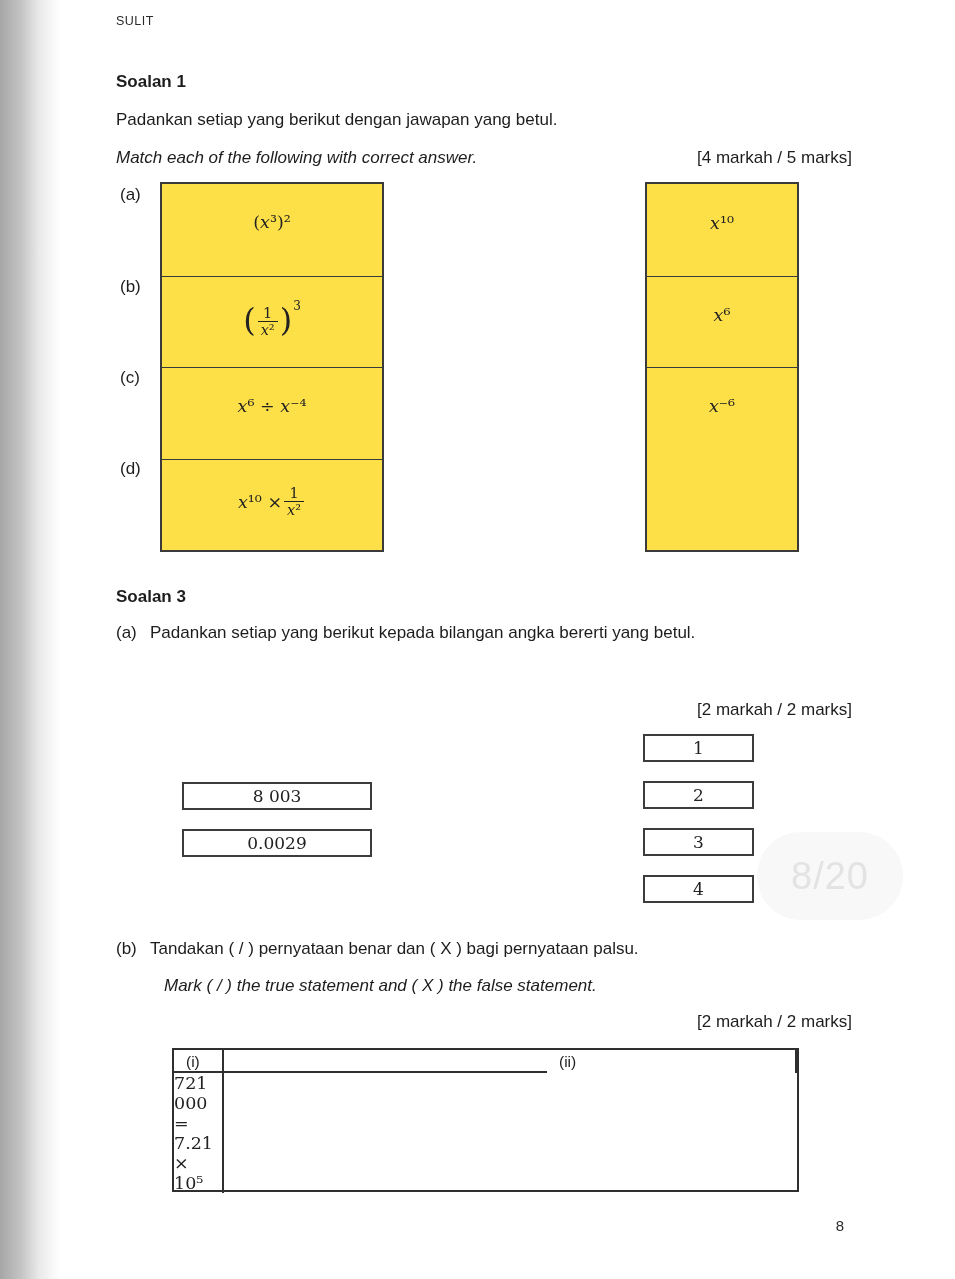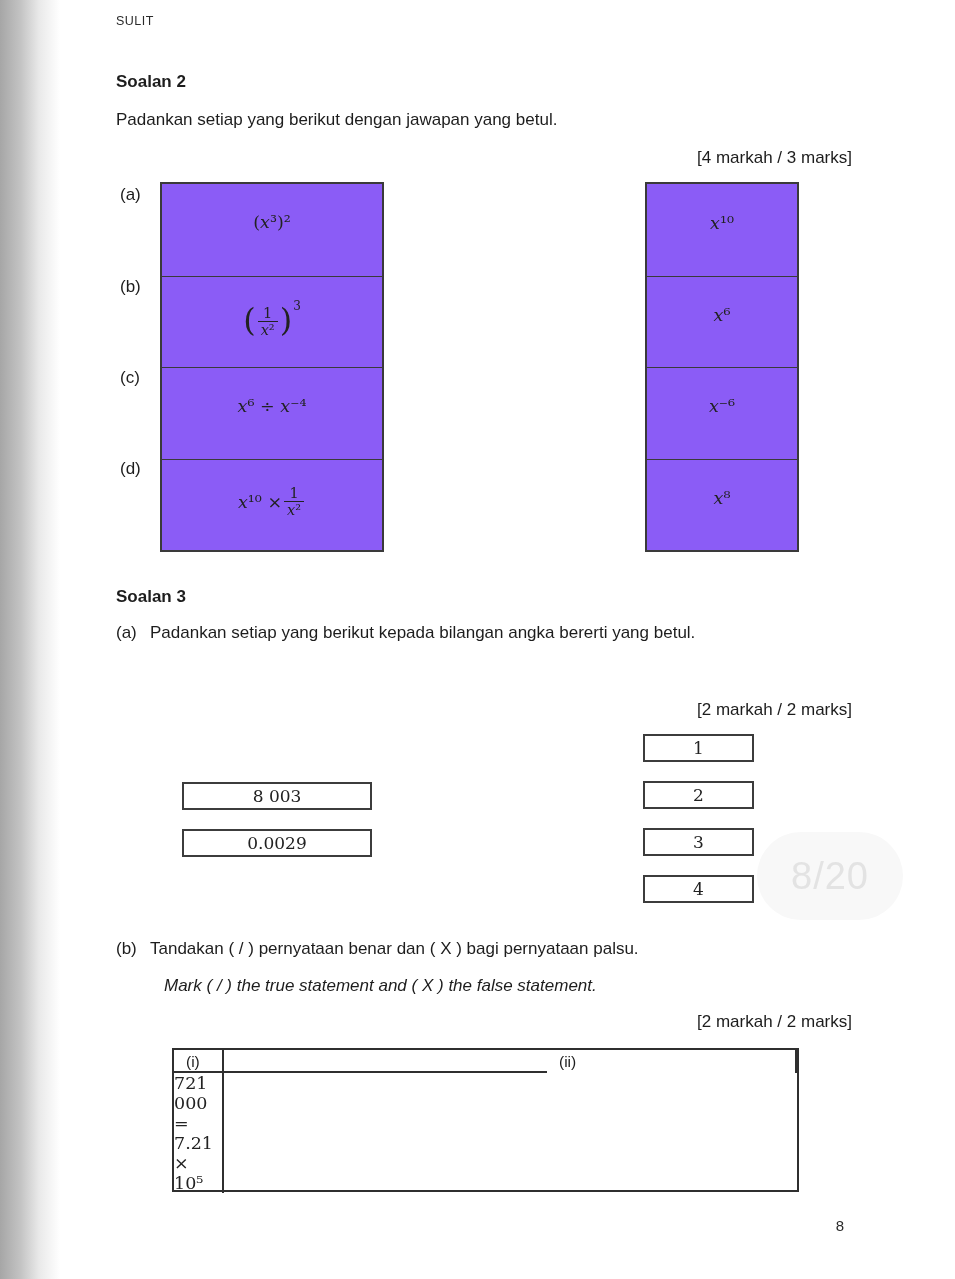--- a/index.html
+++ b/index.html
@@ -12,21 +12,21 @@
     background:linear-gradient(to right,#a6a6a6 0%,#c4c4c4 35%,#e9e9e9 65%,#ffffff 100%);
   }
   .txt{position:absolute;font-size:17px;line-height:1.2;white-space:nowrap;}
   .small{font-size:12.5px;letter-spacing:.5px;color:#2b2b2b;}
   .bold{font-weight:bold;}
   .it{font-style:italic;}
   .marks{position:absolute;width:252px;left:600px;text-align:right;font-size:17px;white-space:nowrap;}
 
   
   .qtable{
-    position:absolute;border:2px solid #3a3a3a;background:#8b5cf6;
+    position:absolute;border:2px solid #3a3a3a;background:#fde047;
     display:grid;grid-template-rows:repeat(4,1fr);
   }
   .qtable .qcell{
     display:flex;align-items:center;justify-content:center;
   }
   .qtable .qcell + .qcell{border-top:1.8px solid #3a3a3a;}
   .pb16{padding-bottom:16px;}
   .pb14{padding-bottom:14px;}
   .pb6{padding-bottom:6px;}
   .qlabel{position:absolute;font-size:17px;}
@@ -72,23 +72,24 @@
 </style>
 </head>
 <body>
 
 <div id="page">
 
   <div class="edge-shadow"></div>
 
   <div class="txt small" style="left:116px;top:14px;">SULIT</div>
 
-  <div class="txt bold" style="left:116px;top:72px;">Soalan 2</div>
+  <div class="txt bold" style="left:116px;top:72px;">Soalan 1</div>
   <div class="txt" style="left:116px;top:110px;">Padankan setiap yang berikut dengan jawapan yang betul.</div>
-  <div class="marks" style="top:148px;">[4 markah / 3 marks]</div>
+  <div class="txt it" style="left:116px;top:148px;">Match each of the following with correct answer.</div>
+  <div class="marks" style="top:148px;">[4 markah / 5 marks]</div>
 
   <div class="qlabel" style="left:120px;top:185px;">(a)</div>
   <div class="qlabel" style="left:120px;top:277px;">(b)</div>
   <div class="qlabel" style="left:120px;top:368px;">(c)</div>
   <div class="qlabel" style="left:120px;top:459px;">(d)</div>
 
   <div class="qtable" style="left:160px;top:182px;width:220px;height:366px;">
     <div class="qcell pb16">
         <span class="mathexpr">
           <span class="mtext">(<i>x</i>³)²</span>
@@ -130,25 +131,20 @@
     <div class="qcell pb14">
         <span class="mathexpr">
           <span class="mtext"><i>x</i>⁶</span>
         </span>
       </div>
     <div class="qcell pb14">
         <span class="mathexpr">
           <span class="mtext"><i>x</i>⁻⁶</span>
         </span>
       </div>
-    <div class="qcell pb14">
-        <span class="mathexpr">
-          <span class="mtext"><i>x</i>⁸</span>
-        </span>
-      </div>
   </div>
 
   <div class="txt bold" style="left:116px;top:587px;">Soalan 3</div>
   <div class="txt" style="left:116px;top:623px;">(a)</div>
   <div class="txt" style="left:150px;top:623px;">Padankan setiap yang berikut kepada bilangan angka bererti yang betul.</div>
   <div class="marks" style="top:700px;">[2 markah / 2 marks]</div>
 
   <div class="mbox" style="left:182px;top:782px;width:186px;">8 003</div>
   <div class="mbox" style="left:182px;top:829px;width:186px;">0.0029</div>
 

